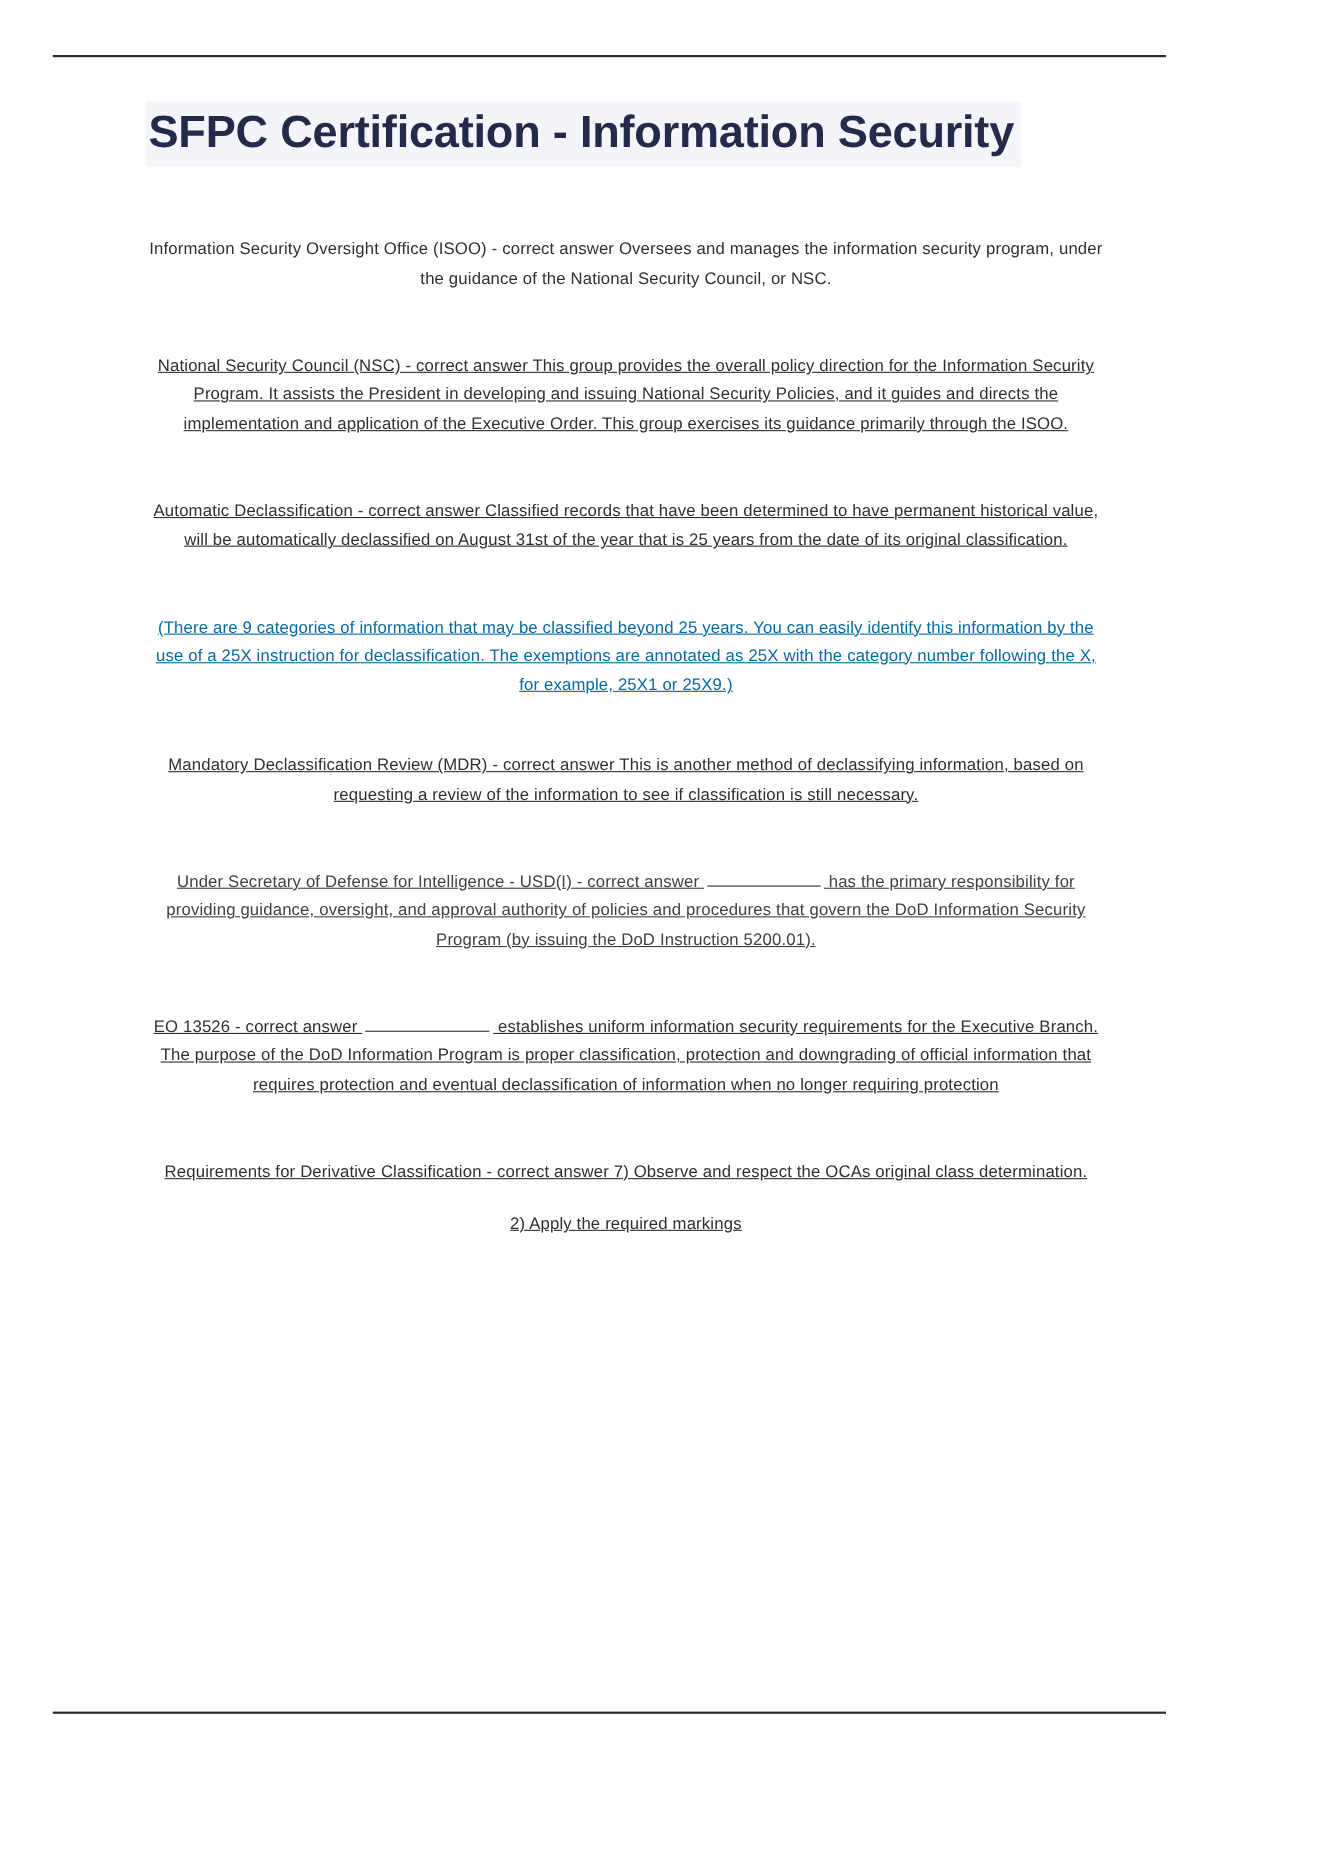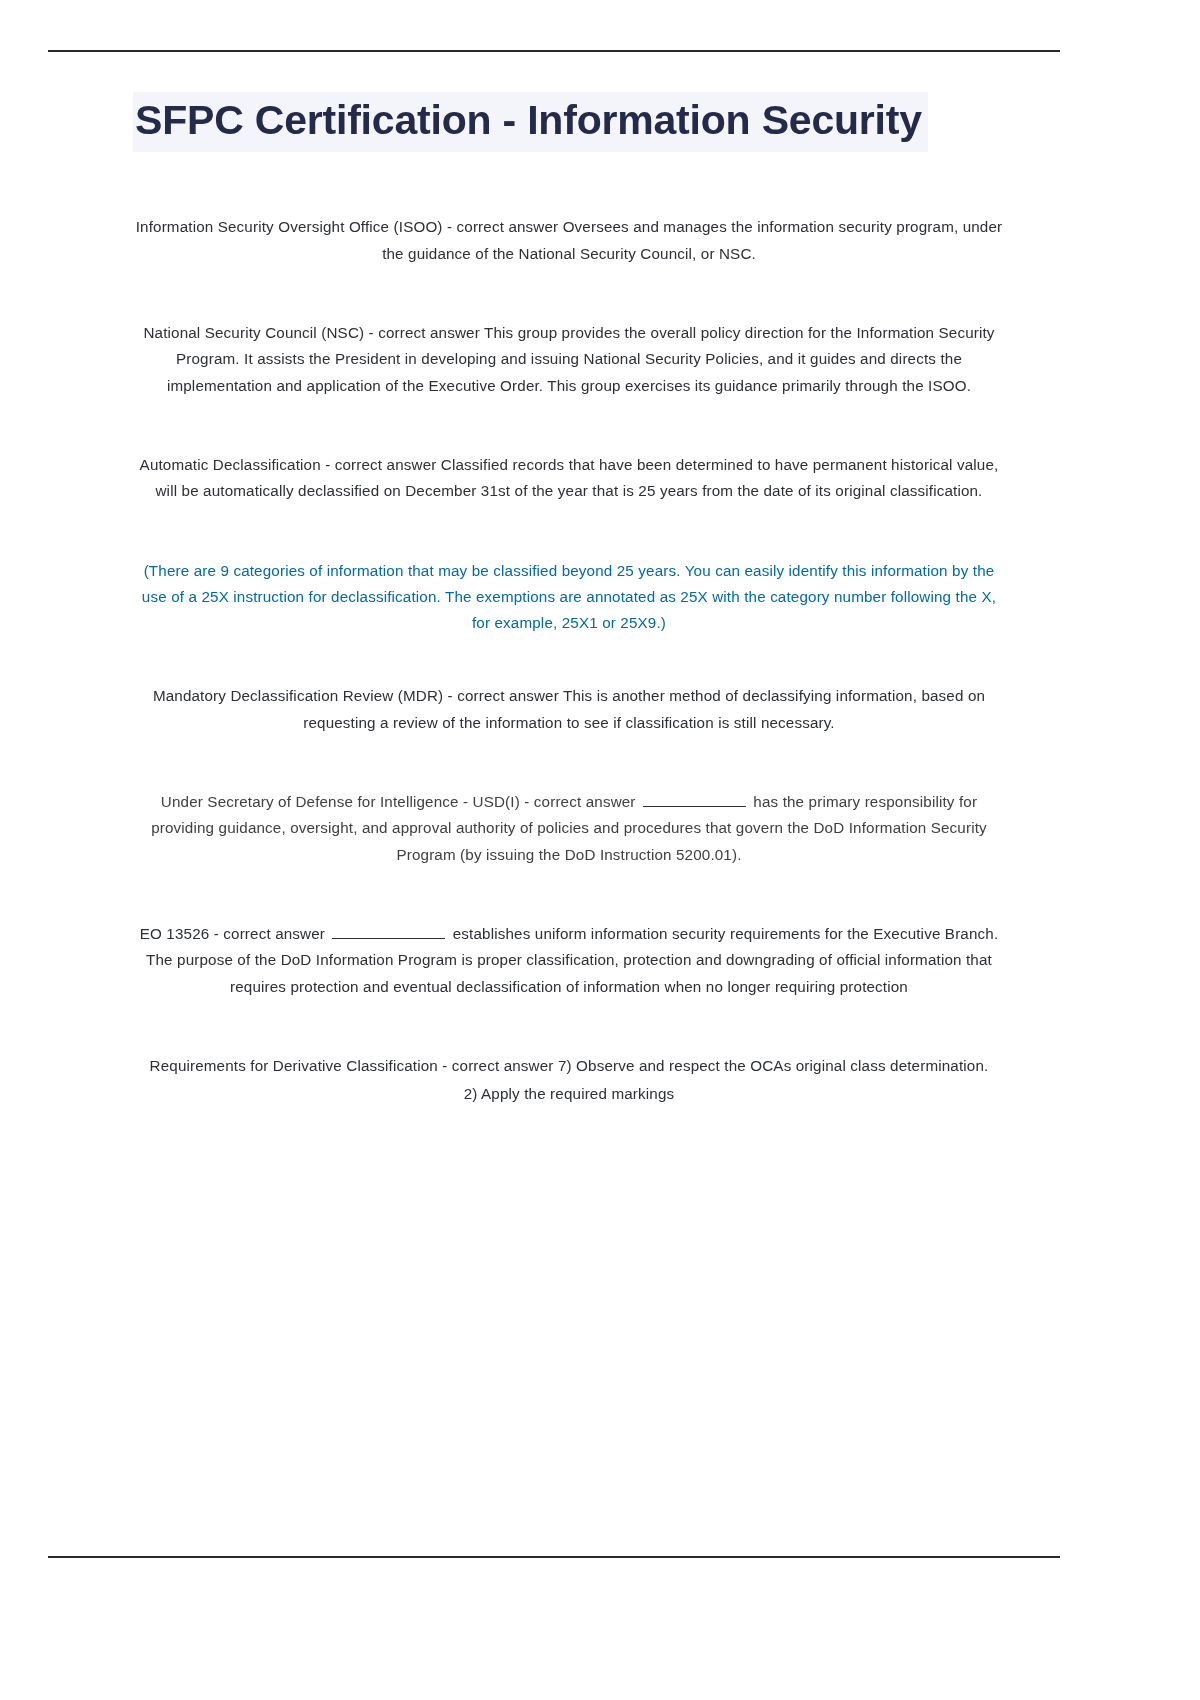--- a/index.html
+++ b/index.html
@@ -64,23 +64,23 @@
     font-family: "Liberation Sans", sans-serif;
     font-size: 15.2px;
     line-height: 1.73;
     color: #2c2f33;
     margin: 0;
     letter-spacing: 0.01em;
     text-align: center;
   }
 
   
-  .para + .para { margin-top: 53px; }
+  .para + .para { margin-top: 53px; text-decoration: underline; }
   
-  .para.tight   { margin-top: 2px; }
+  .para.tight   { margin-top: 21px; }
 
   .blank {
     text-decoration: none;
     border-bottom: 1.5px solid #2c2f33;
     display: inline-block;
     vertical-align: baseline;
     height: 0.95em;
     margin: 0 3px;
   }
   .blank-sm { width: 103px; }
@@ -93,21 +93,21 @@
 
   <div class="rule rule-top" style="border-top-color: rgb(43, 43, 43);"></div>
 
   <div class="content">
 
     <h1 class="doc-title" style="color: rgb(36, 42, 74); background: rgb(244, 245, 250);">SFPC Certification - Information Security</h1>
 
     <div class="body-block" id="paragraph-container">
         <p class="para" style="color: rgb(44, 47, 51);">Information Security Oversight Office (ISOO) - correct answer Oversees and manages the information security program, under the guidance of the National Security Council, or NSC.</p>
         <p class="para" style="color: rgb(44, 47, 51);">National Security Council (NSC) - correct answer This group provides the overall policy direction for the Information Security Program. It assists the President in developing and issuing National Security Policies, and it guides and directs the implementation and application of the Executive Order. This group exercises its guidance primarily through the ISOO.</p>
-        <p class="para" style="color: rgb(44, 47, 51);">Automatic Declassification - correct answer Classified records that have been determined to have permanent historical value, will be automatically declassified on December 31st of the year that is 25 years from the date of its original classification.</p>
+        <p class="para" style="color: rgb(44, 47, 51);">Automatic Declassification - correct answer Classified records that have been determined to have permanent historical value, will be automatically declassified on August 31st of the year that is 25 years from the date of its original classification.</p>
         <p class="para" style="color: #0369a1;">(There are 9 categories of information that may be classified beyond 25 years. You can easily identify this information by the use of a 25X instruction for declassification. The exemptions are annotated as 25X with the category number following the X, for example, 25X1 or 25X9.)</p>
         <p class="para" style="color: rgb(44, 47, 51); margin-top: 47px;">Mandatory Declassification Review (MDR) - correct answer This is another method of declassifying information, based on requesting a review of the information to see if classification is still necessary.</p>
         <p class="para" style="color: #404040;">Under Secretary of Defense for Intelligence - USD(I) - correct answer <span class="blank blank-sm"></span> has the primary responsibility for providing guidance, oversight, and approval authority of policies and procedures that govern the DoD Information Security Program (by issuing the DoD Instruction 5200.01).</p>
         <p class="para" style="color: rgb(44, 47, 51);">EO 13526 - correct answer <span class="blank blank-md"></span> establishes uniform information security requirements for the Executive Branch. The purpose of the DoD Information Program is proper classification, protection and downgrading of official information that requires protection and eventual declassification of information when no longer requiring protection</p>
         <p class="para" style="color: rgb(44, 47, 51);">Requirements for Derivative Classification - correct answer 7) Observe and respect the OCAs original class determination.</p>
         <p class="para tight" style="color: rgb(44, 47, 51);">2) Apply the required markings</p>
       </div>
 
   </div>
 

